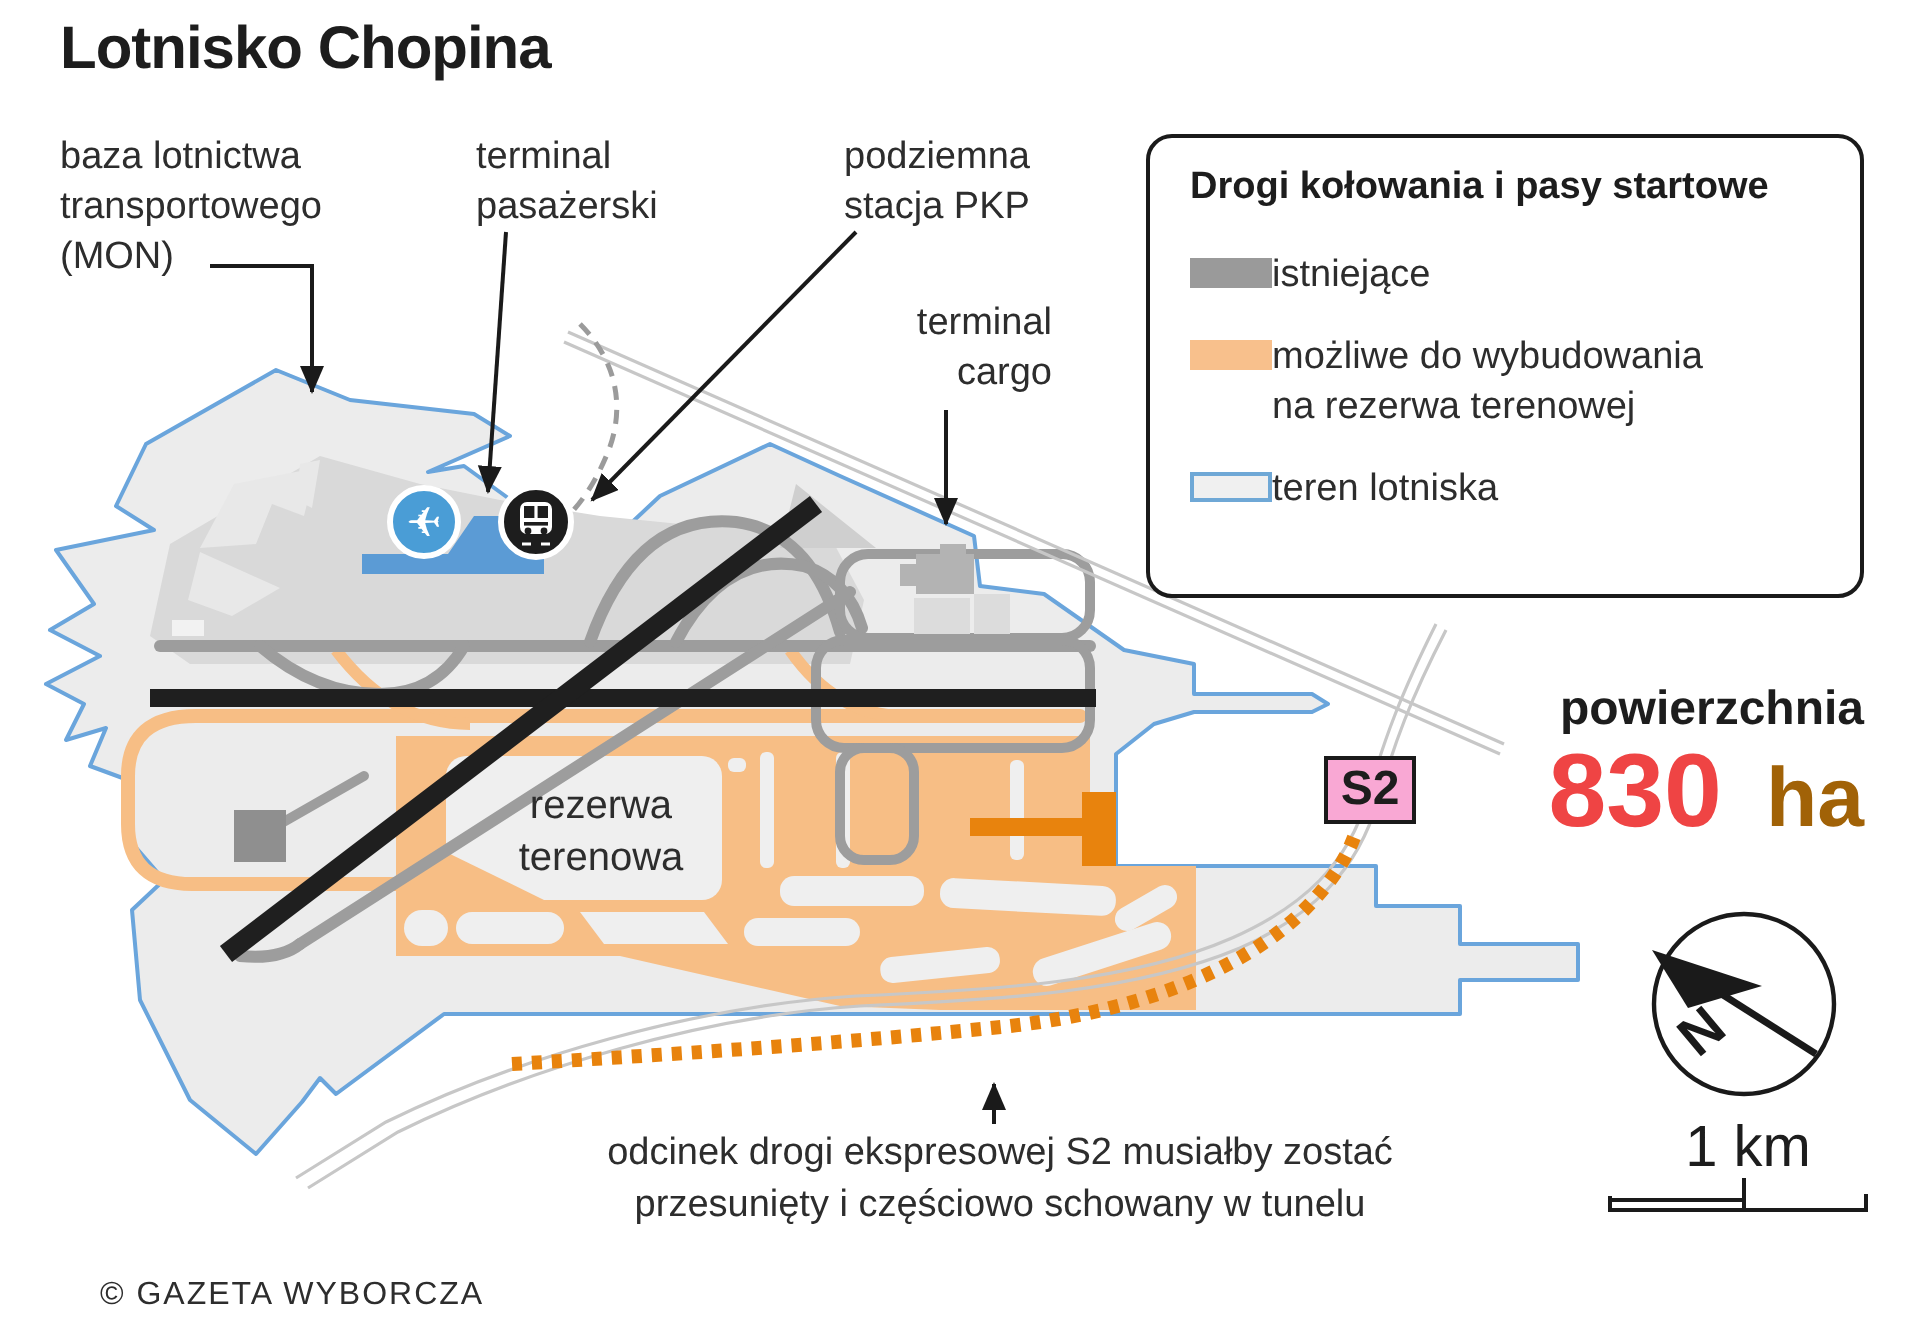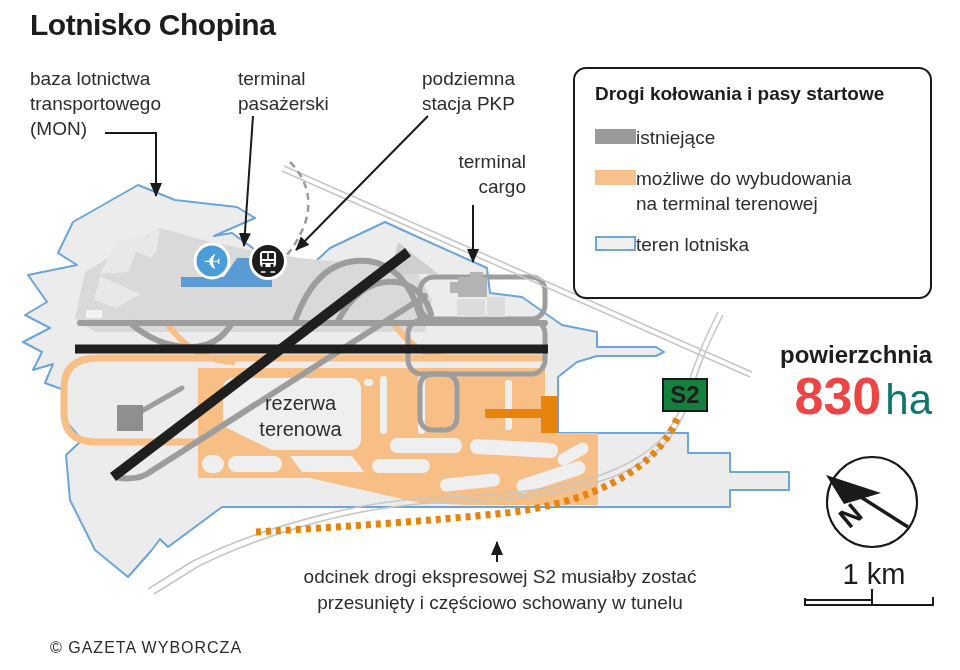--- a/index.html
+++ b/index.html
@@ -18,26 +18,26 @@
   .legend-title{font-size:19px;font-weight:bold;color:#1d1d1d;}
   .legend-row{display:flex;margin-top:16px;align-items:flex-start;}
   .legend-row.first{margin-top:20px;}
   .swatch{flex:0 0 auto;width:41px;height:15px;margin-top:4px;}
   .swatch-existing{background:#9a9a9a;}
   .swatch-possible{background:#f8c08c;}
   .swatch-area{background:#f0f0f0;border:2px solid #6fa8d6;height:11px;width:37px;}
   .legend-label{font-size:19px;line-height:25px;}
   .rezerwa{left:228px;top:390px;width:145px;text-align:center;font-size:20px;line-height:26px;}
   .s2badge{left:662px;top:378px;width:46px;height:34px;box-sizing:border-box;border:2px solid #1a1a1a;
-           background:#15803d;display:flex;align-items:center;justify-content:center;
+           background:#f9a8d4;display:flex;align-items:center;justify-content:center;
            font-size:24px;font-weight:bold;color:#1d1d1d;}
   .powlabel{right:28px;top:341px;font-size:24px;font-weight:bold;color:#1d1d1d;}
   .areawrap{right:28px;top:366px;white-space:nowrap;}
   .areanum{font-size:52px;font-weight:bold;color:#ef4444;}
-  .areaunit{font-size:42px;font-weight:normal;color:#0f766e;margin-left:4px;}
+  .areaunit{font-size:42px;font-weight:bold;color:#a16207;margin-left:22px;}
   .scalelabel{left:838px;top:558px;width:72px;text-align:center;font-size:29px;color:#1d1d1d;}
   .caption{left:230px;top:564px;width:540px;text-align:center;font-size:19px;line-height:26px;}
   .credit{left:30px;top:639px;font-size:16px;letter-spacing:1px;color:#2d2d2d;margin-left:20px;}
 </style>
 </head>
 <body>
 
 <div id="stage">
 
 <svg id="map-svg" viewBox="0 0 960 670" xmlns="http://www.w3.org/2000/svg">
@@ -196,21 +196,21 @@
 <div class="abs legend">
   <div class="legend-title">Drogi kołowania i pasy startowe</div>
   <div class="legend-row first">
     <div class="swatch swatch-existing"></div>
     <div class="legend-label">istniejące</div>
   </div>
   <div class="legend-row">
     <div class="swatch swatch-possible"></div>
     <div class="legend-label">
       <div>możliwe do wybudowania</div>
-      <div>na terminal terenowej</div>
+      <div>na rezerwa terenowej</div>
     </div>
   </div>
   <div class="legend-row">
     <div class="swatch swatch-area"></div>
     <div class="legend-label">teren lotniska</div>
   </div>
 </div>
 
 <div class="abs rezerwa">
   <div>rezerwa</div>

